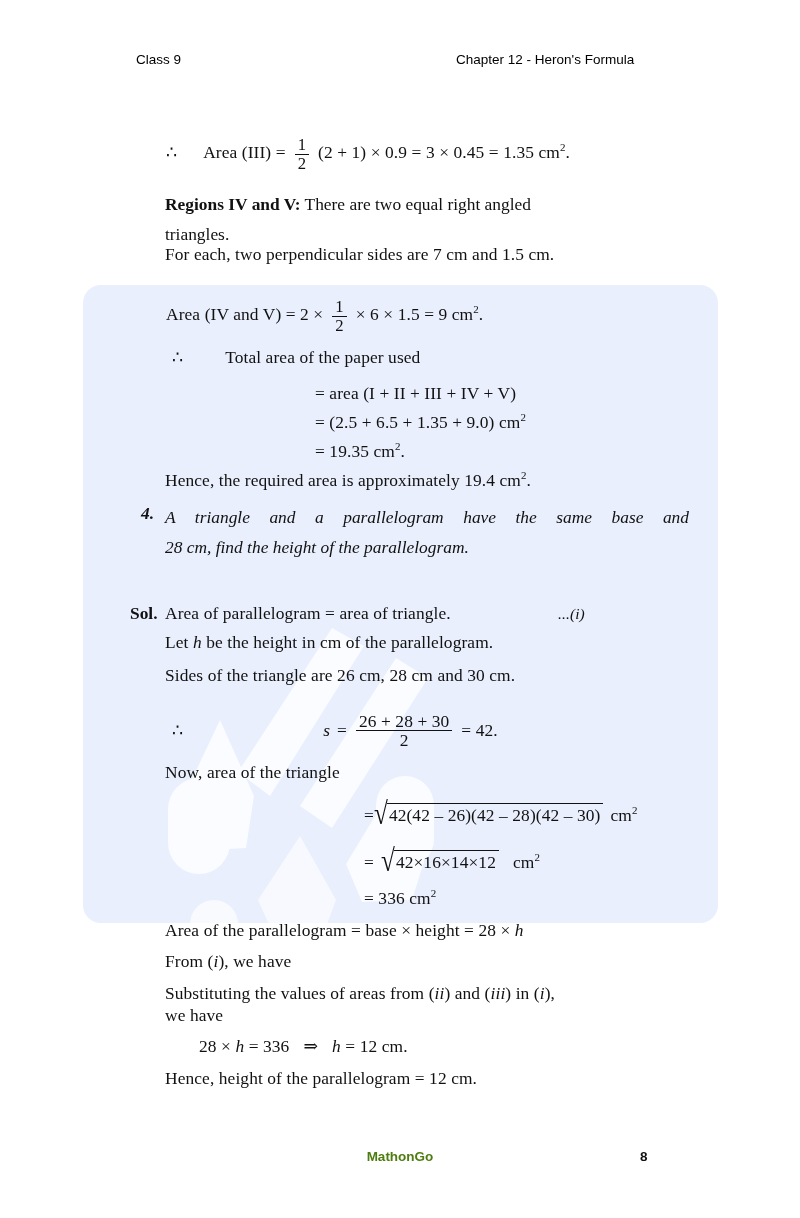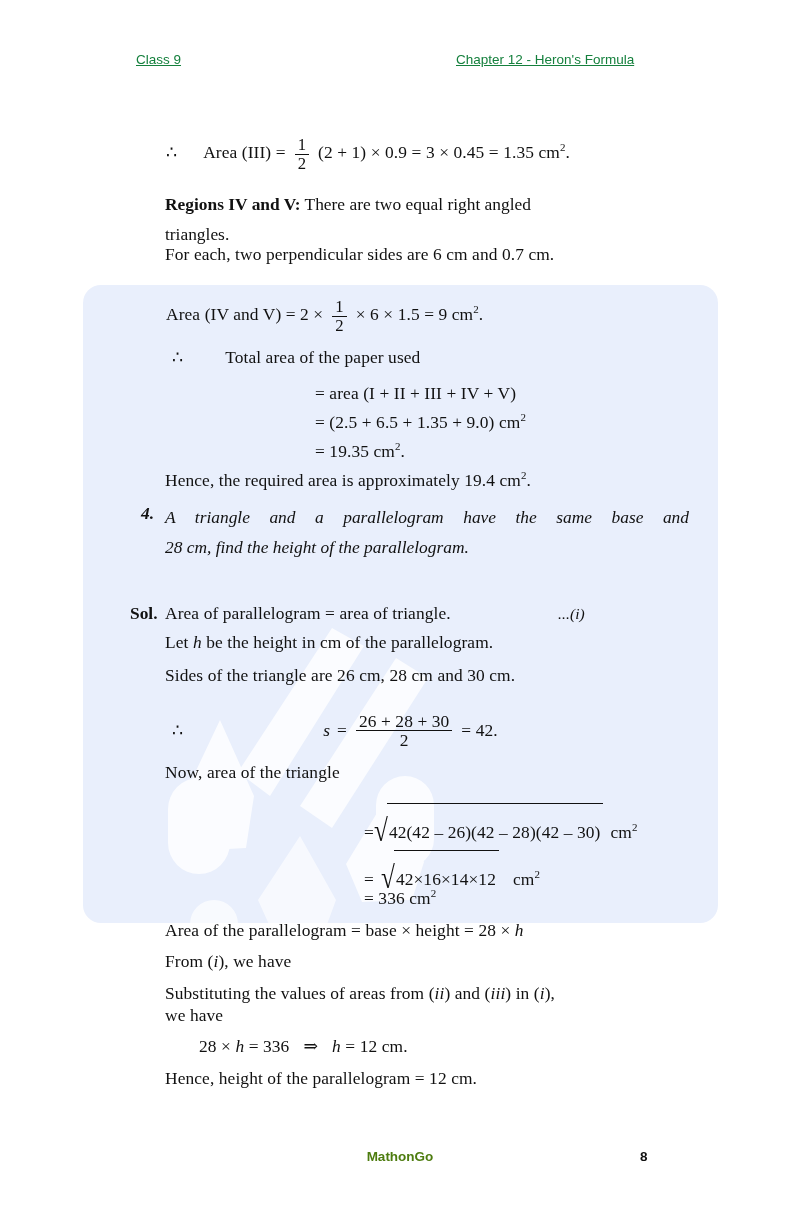--- a/index.html
+++ b/index.html
@@ -47,23 +47,22 @@
     background: #e9effc;
     border-radius: 18px;
     z-index: 0;
   }
 
   
   .runhead {
     position: absolute;
     font-family: "Liberation Sans", "DejaVu Sans", sans-serif;
     font-size: 13.5px;
-    color: #15803d;
+    color: #000000;
     z-index: 5;
-    text-decoration: underline;
   }
   #header-left  { left: 136px; top: 52px; }
   #header-right { left: 456px; top: 52px; }
 
   #footer-brand {
     position: absolute;
     left: 0; right: 0; top: 1149px;
     text-align: center;
     font-family: "Liberation Sans", "DejaVu Sans", sans-serif;
     font-size: 13.5px;
@@ -159,21 +158,21 @@
     display: inline-block;
     font-size: 1.45em;
     line-height: 0.8;
     vertical-align: -0.17em;
     transform: scaleY(1.25);
     transform-origin: bottom;
   }
   .sqrt > .radicand {
     display: inline-block;
     border-top: 1.25px solid #111;
-    padding: 18px 3px 0 2px;
+    padding: 1px 3px 0 2px;
     margin-left: -1px;
   }
 
   .mathfont {
     font-family: "Liberation Serif", "DejaVu Serif", serif;
   }
 
   .sp-s  { display:inline-block; width: 7px; }
   .sp-m  { display:inline-block; width: 14px; }
   .sp-l  { display:inline-block; width: 26px; }
@@ -206,21 +205,21 @@
 
     <div class="line" style="left:166px; top:136px;">
       <span>∴</span><span class="sp-l"></span><span>Area (III) =</span><span class="sp-s"></span><span class="frac"><span class="num">1</span><span class="den">2</span></span><span class="sp-s"></span><span>(2 + 1) × 0.9 = 3 × 0.45 = 1.35 cm</span><sup class="sq">2</sup><span>.</span>
     </div>
 
     <div class="para" style="left:165px; top:190px; width:524px;">
       <span class="ln"><b class="bld">Regions IV and V:</b><span> There are two equal right angled</span></span>
       <span class="ln">triangles.</span>
     </div>
 
-    <div class="line" style="left:165px; top:244px;">For each, two perpendicular sides are 6 cm and 0.7 cm.</div>
+    <div class="line" style="left:165px; top:244px;">For each, two perpendicular sides are 7 cm and 1.5 cm.</div>
 
     <div class="line" style="left:166px; top:298px;">
       <span>Area (IV and V) = 2 ×</span><span class="sp-s"></span><span class="frac"><span class="num">1</span><span class="den">2</span></span><span class="sp-s"></span><span>× 6 × 1.5 = 9 cm</span><sup class="sq">2</sup><span>.</span>
     </div>
 
     <div class="line" style="left:172px; top:347px;">
       <span>∴</span><span class="sp-xl"></span><span>Total area of the paper used</span>
     </div>
 
     <div class="line" style="left:315px; top:383px;">= area (I + II + III + IV + V)</div>

